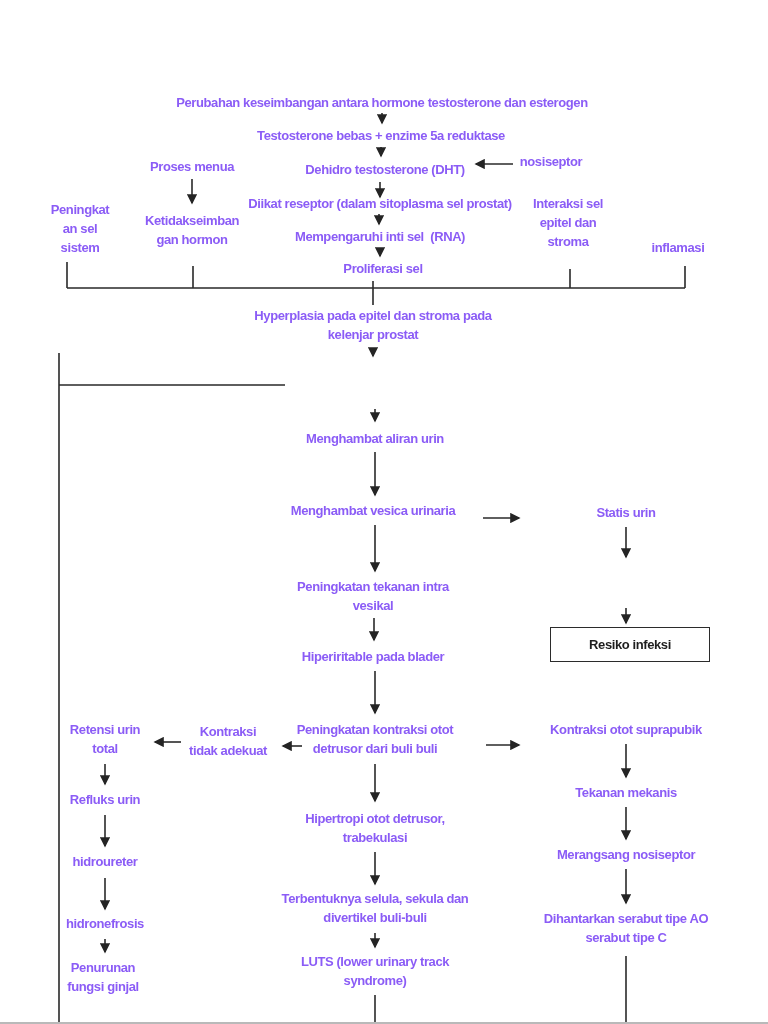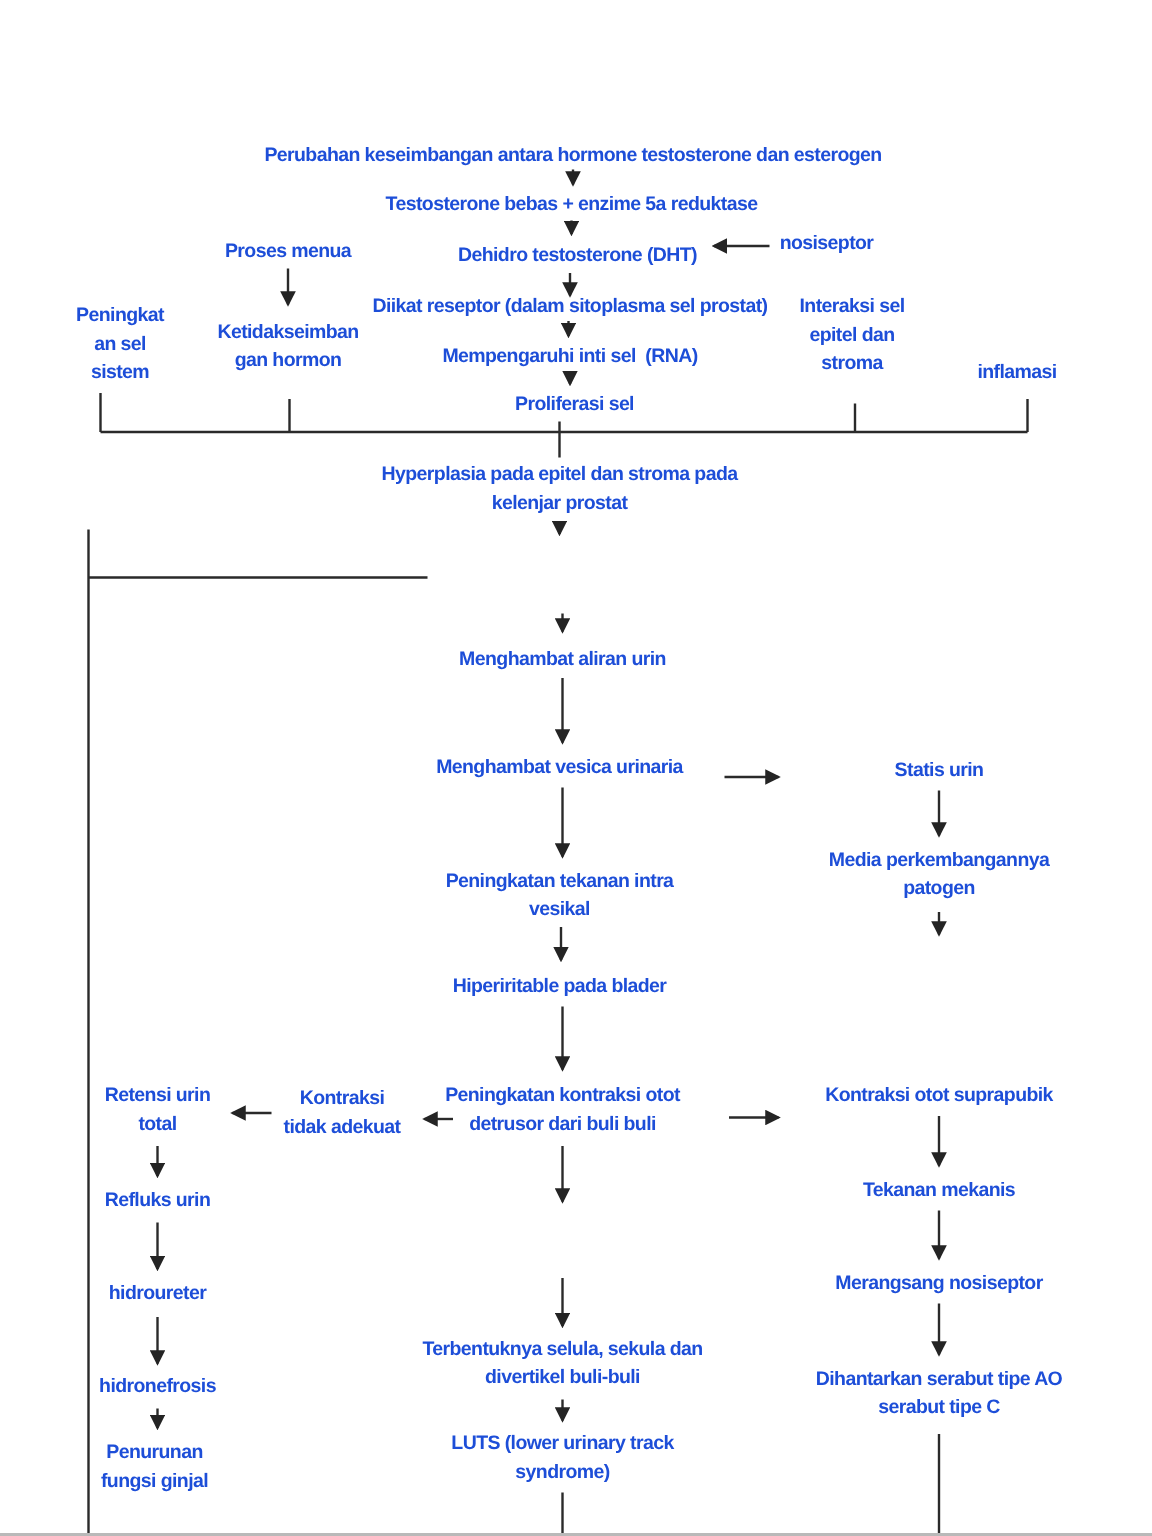--- a/index.html
+++ b/index.html
@@ -5,21 +5,21 @@
   html,body{margin:0;padding:0;background:#ffffff;}
   .page{
     position:relative;width:768px;height:1024px;background:#ffffff;overflow:hidden;
     font-family:"Liberation Sans", sans-serif;
   }
   svg.connectors{position:absolute;left:0;top:0;}
   .node{
     position:absolute;transform:translateX(-50%);
     white-space:pre;text-align:center;
     font-weight:700;font-size:13px;line-height:19px;
-    letter-spacing:-0.4px;color:#1d4ed8;
+    letter-spacing:-0.4px;color:#8b5cf6;
   }
   .box{
     position:absolute;display:flex;align-items:center;justify-content:center;
     border:2px solid #2b2b2b;background:#ffffff;
     white-space:pre;text-align:center;
     font-weight:700;font-size:13px;line-height:19px;
     letter-spacing:-0.4px;color:#1e1e1e;
   }
   .box.thin{border-width:1.5px;}
   .page-edge{
@@ -91,42 +91,43 @@
   <div class="node" style="left:380px;top:227px">Mempengaruhi inti sel  (RNA)</div>
   <div class="node" style="left:678px;top:238px">inflamasi</div>
   <div class="node" style="left:383px;top:259px">Proliferasi sel</div>
   <div class="node" style="left:373px;top:306px">Hyperplasia pada epitel dan stroma pada
 kelenjar prostat</div>
 
 
   <div class="node" style="left:375px;top:429px">Menghambat aliran urin</div>
   <div class="node" style="left:373px;top:501px">Menghambat vesica urinaria</div>
   <div class="node" style="left:626px;top:503px">Statis urin</div>
-  <div class="node" style="left:626px;top:563px">Media perkembangannya
-patogen</div>
 
+  <div class="box thin" style="left:550px;top:627px;width:158px;height:33px">Resiko infeksi</div>
 
   <div class="node" style="left:373px;top:577px">Peningkatan tekanan intra
 vesikal</div>
   <div class="node" style="left:373px;top:647px">Hiperiritable pada blader</div>
   <div class="node" style="left:375px;top:720px">Peningkatan kontraksi otot
 detrusor dari buli buli</div>
   <div class="node" style="left:228px;top:722px">Kontraksi
 tidak adekuat</div>
   <div class="node" style="left:105px;top:720px">Retensi urin
 total</div>
   <div class="node" style="left:626px;top:720px">Kontraksi otot suprapubik</div>
   <div class="node" style="left:105px;top:790px">Refluks urin</div>
   <div class="node" style="left:105px;top:852px">hidroureter</div>
   <div class="node" style="left:105px;top:914px">hidronefrosis</div>
   <div class="node" style="left:103px;top:958px">Penurunan
 fungsi ginjal</div>
   <div class="node" style="left:626px;top:783px">Tekanan mekanis</div>
   <div class="node" style="left:626px;top:845px">Merangsang nosiseptor</div>
   <div class="node" style="left:626px;top:909px">Dihantarkan serabut tipe AO
 serabut tipe C</div>
+  <div class="node" style="left:375px;top:809px">Hipertropi otot detrusor,
+trabekulasi</div>
   <div class="node" style="left:375px;top:889px">Terbentuknya selula, sekula dan
 divertikel buli-buli</div>
   <div class="node" style="left:375px;top:952px">LUTS (lower urinary track
 syndrome)</div>
 
   <div class="page-edge"></div>
 </div>
 
 </body></html>

